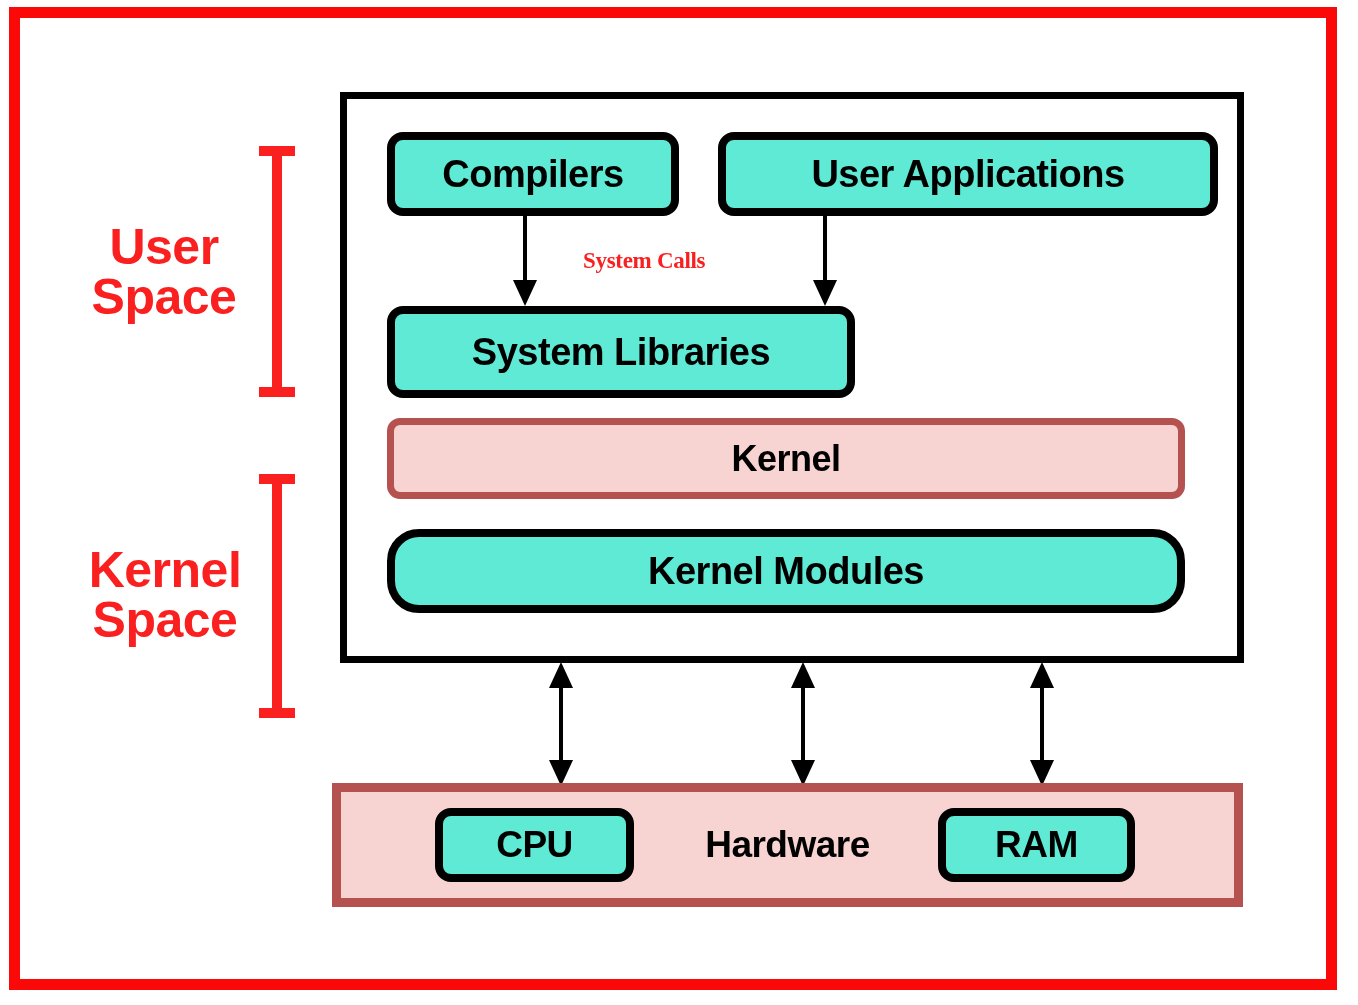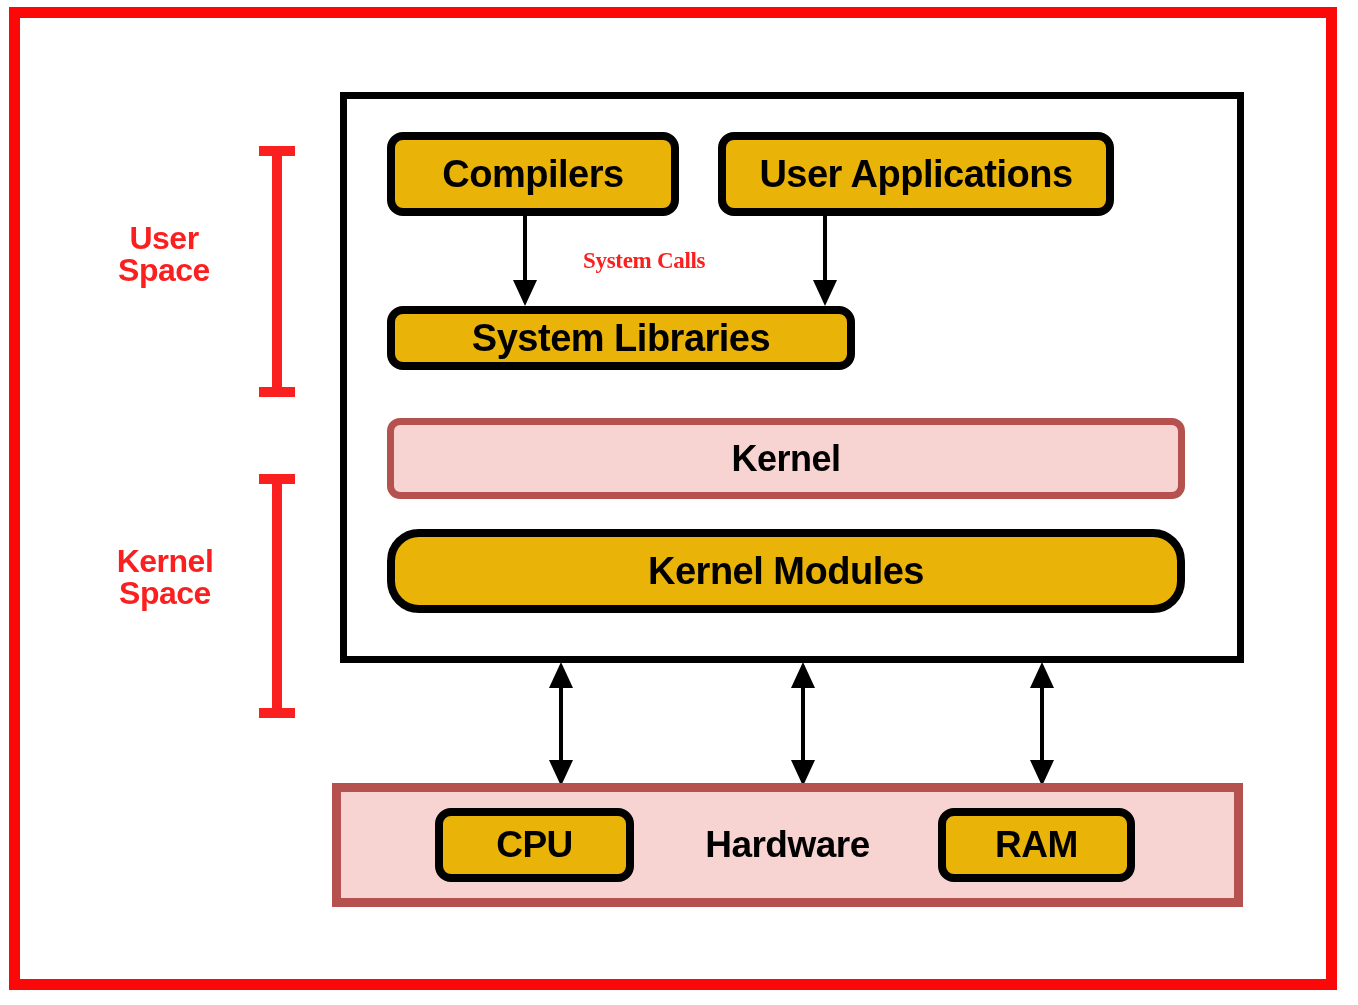--- a/index.html
+++ b/index.html
@@ -38,21 +38,21 @@
     border: 7px solid #000000;
     box-sizing: border-box;
     background: #ffffff;
   }
   
   .rbox {
     position: absolute;
     box-sizing: border-box;
     border: 8px solid #000000;
     border-radius: 16px;
-    background: #eab308;
+    background: #5eead4;
     display: flex;
     align-items: center;
     justify-content: center;
     color: #000000;
     font-weight: bold;
     white-space: nowrap;
     letter-spacing: -0.5px;
   }
   
   #kernel-box {
@@ -96,21 +96,21 @@
     font-size: 37px;
     font-weight: bold;
     color: #000000;
     letter-spacing: -0.5px;
   }
   
   .space-label {
     position: absolute;
     color: #fb2020;
     font-weight: bold;
-    font-size: 32px;
+    font-size: 50px;
     line-height: 1.0;
     text-align: center;
     white-space: pre-line;
     letter-spacing: -0.5px;
   }
   
   .bracket {
     position: absolute;
     width: 36px;
   }
@@ -192,35 +192,35 @@
     <div class="stem"></div>
     <div class="cap bottom"></div>
   </div>
   <div class="space-label" style="left:72px; top:545px; width:186px;">Kernel
 Space</div>
 
   <div id="os-container"></div>
 
   <div class="rbox" style="left:387px; top:132px; width:292px; height:84px; font-size:38px;">Compilers</div>
 
-  <div class="rbox" style="left:718px; top:132px; width:396px; height:84px; font-size:38px;">User Applications</div>
+  <div class="rbox" style="left:718px; top:132px; width:500px; height:84px; font-size:38px;">User Applications</div>
 
   <div class="arrow" style="left:509px; top:216px; width:32px; height:90px;">
     <div class="shaft" style="top:0; height:64px;"></div>
     <div class="head down"></div>
   </div>
 
   <div class="arrow" style="left:809px; top:216px; width:32px; height:90px;">
     <div class="shaft" style="top:0; height:64px;"></div>
     <div class="head down"></div>
   </div>
 
   <div id="syscalls-label" style="left:583px; top:248px;">System Calls</div>
 
-  <div class="rbox" style="left:387px; top:306px; width:468px; height:64px; font-size:38px;">System Libraries</div>
+  <div class="rbox" style="left:387px; top:306px; width:468px; height:92px; font-size:38px;">System Libraries</div>
 
   <div id="kernel-box">Kernel</div>
 
   <div class="rbox" style="left:387px; top:529px; width:798px; height:84px; font-size:38px;border-radius:32px;">Kernel Modules</div>
 
   <div class="arrow" style="left:545px; top:662px; width:32px; height:124px;">
     <div class="head up"></div>
     <div class="shaft" style="top:18px; height:88px;"></div>
     <div class="head down"></div>
   </div>

